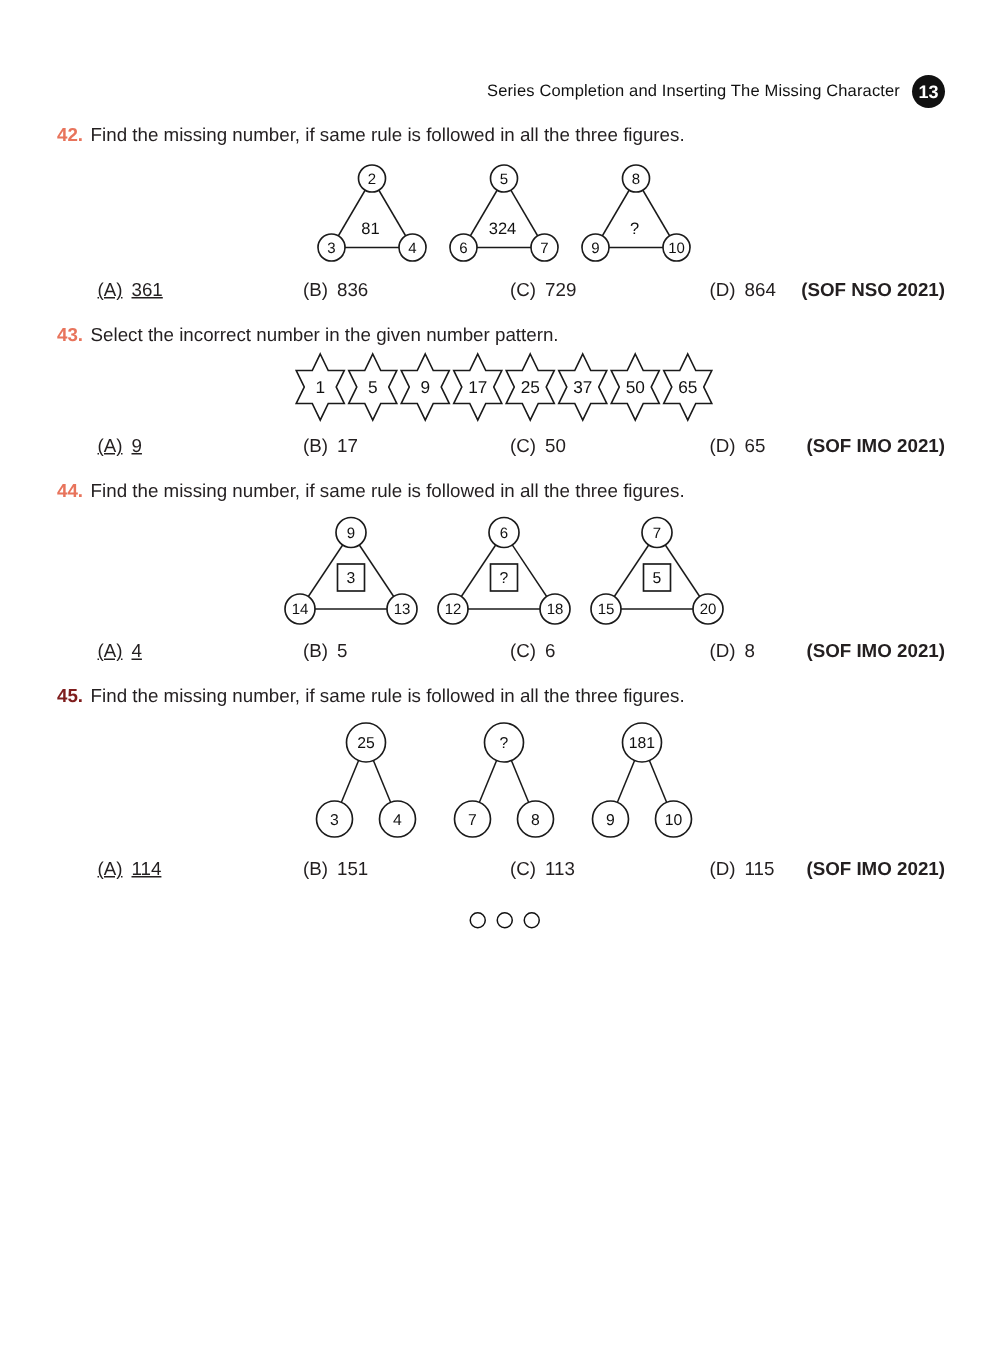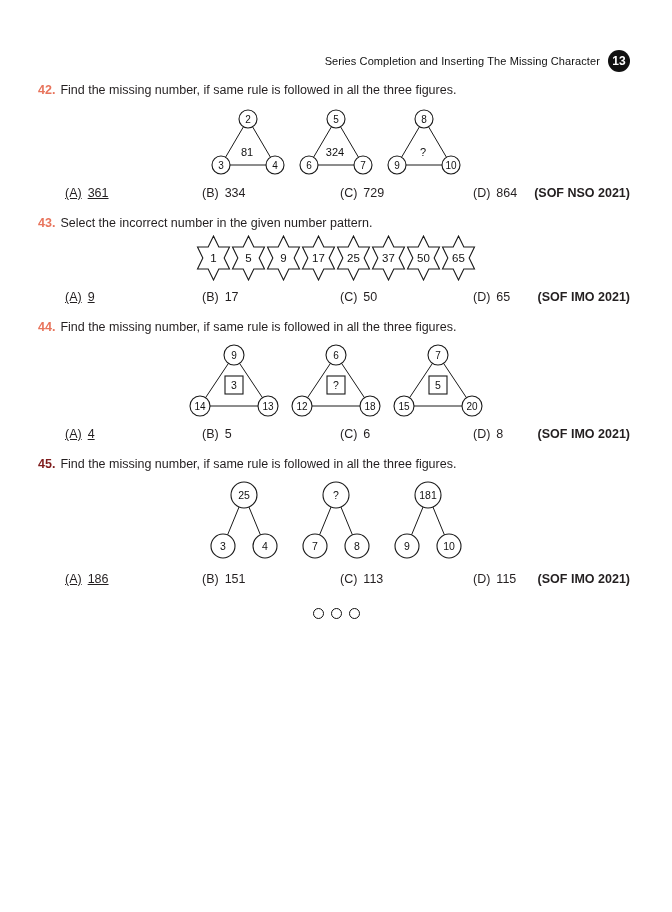--- a/index.html
+++ b/index.html
@@ -87,21 +87,21 @@
           <text x="40" y="16.5" text-anchor="middle" font-size="10">8</text>
           <circle cx="13" cy="59" r="9" fill="#fff" stroke="#1a1a1a" stroke-width="1.1"></circle>
           <text x="13" y="62.5" text-anchor="middle" font-size="10">9</text>
           <circle cx="67" cy="59" r="9" fill="#fff" stroke="#1a1a1a" stroke-width="1.1"></circle>
           <text x="67" y="62.5" text-anchor="middle" font-size="10">10</text>
           <text x="39" y="50" text-anchor="middle" font-size="11">?</text>
         </svg>
       </div>
     <div class="options-row o1">
       <span class="opt a"><span>(A)</span><span class="opt-val">361</span></span>
-      <span class="opt b"><span>(B)</span><span class="opt-val">334</span></span>
+      <span class="opt b"><span>(B)</span><span class="opt-val">836</span></span>
       <span class="opt c"><span>(C)</span><span class="opt-val">729</span></span>
       <span class="opt d"><span>(D)</span><span class="opt-val">864</span></span>
       <span class="source">(SOF NSO 2021)</span>
     </div>
   </section>
 
   <section>
     <div class="q-line mt">
       <span class="q-num accent" style="color: rgb(232, 116, 92);">43.</span><span class="q-text">Select the incorrect number in the given number pattern.</span>
     </div>
@@ -232,21 +232,21 @@
           <line x1="42" y1="17" x2="63" y2="68" stroke="#1a1a1a" stroke-width="1"></line>
           <circle cx="42" cy="17" r="13" fill="#fff" stroke="#1a1a1a" stroke-width="1.1"></circle>
           <text x="42" y="20.7" text-anchor="middle" font-size="10.5">181</text>
           <circle cx="21" cy="68" r="12" fill="#fff" stroke="#1a1a1a" stroke-width="1.1"></circle>
           <text x="21" y="71.7" text-anchor="middle" font-size="10.5">9</text>
           <circle cx="63" cy="68" r="12" fill="#fff" stroke="#1a1a1a" stroke-width="1.1"></circle>
           <text x="63" y="71.7" text-anchor="middle" font-size="10.5">10</text>
         </svg>
       </div>
     <div class="options-row o4">
-      <span class="opt a"><span>(A)</span><span class="opt-val">186</span></span>
+      <span class="opt a"><span>(A)</span><span class="opt-val">114</span></span>
       <span class="opt b"><span>(B)</span><span class="opt-val">151</span></span>
       <span class="opt c"><span>(C)</span><span class="opt-val">113</span></span>
       <span class="opt d"><span>(D)</span><span class="opt-val">115</span></span>
       <span class="source">(SOF IMO 2021)</span>
     </div>
   </section>
 
   <div class="end-marks">
       <span class="circle-mark"></span>
       <span class="circle-mark"></span>

